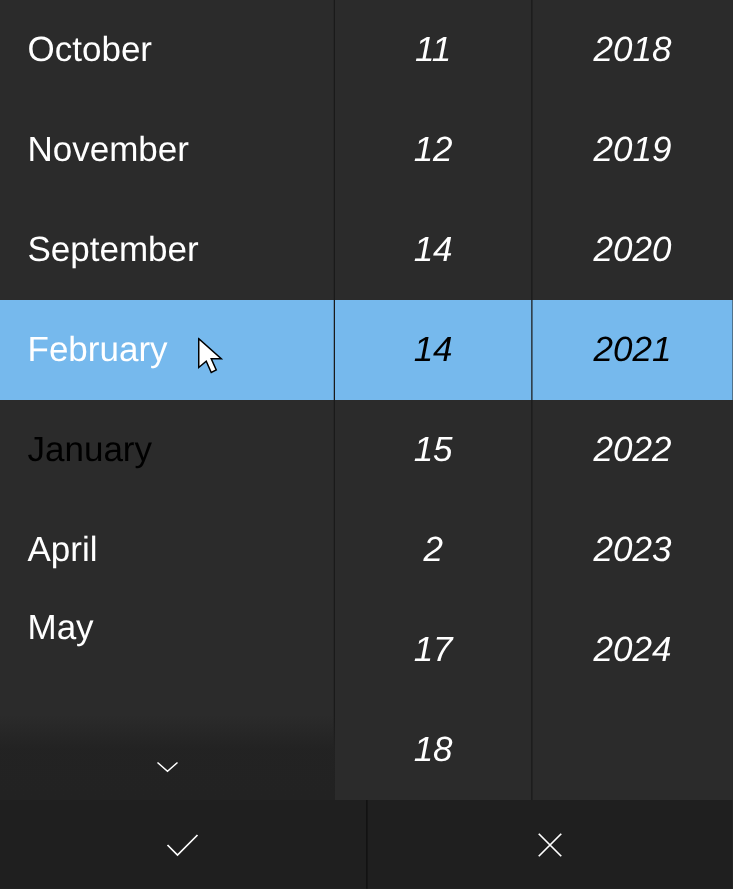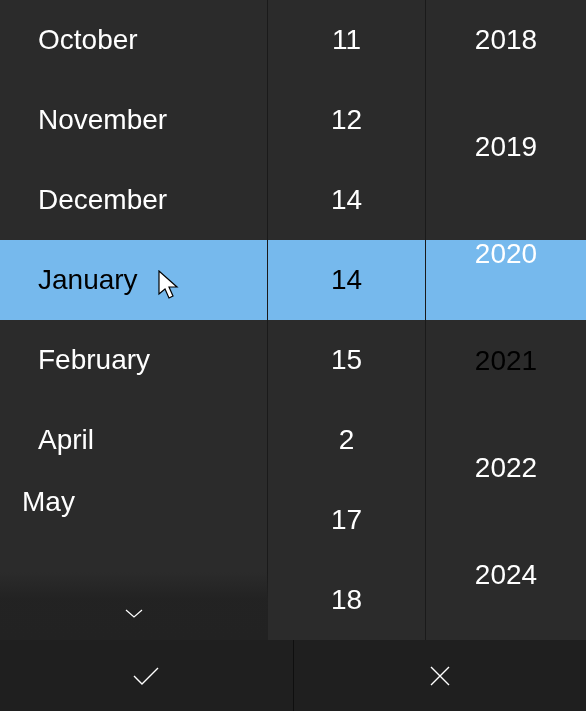--- a/index.html
+++ b/index.html
@@ -30,34 +30,34 @@
     .col-month {
       width: 268px;
       border-right: 1px solid #1a1a1a;
     }
     .col-day {
       width: 158px;
       border-right: 1px solid #1a1a1a;
     }
     .col-year {
       width: 160px;
-      gap: 27px;
     }
     .item {
       height: 80px;
       display: flex;
       align-items: center;
       font-size: 28px;
-      padding-left: 38px;
+      padding-left: 22px;
       color: #ffffff;
       cursor: pointer;
     }
     .col-day .item, .col-year .item {
       justify-content: center;
       padding-left: 0;
+      font-style: italic;
     }
     .selected-band {
       position: absolute;
       top: 240px;
       left: 0;
       width: 586px;
       height: 80px;
       background: #76b9ed;
       z-index: 0;
     }
@@ -137,23 +137,23 @@
 </head>
 <body>
 
 <div class="selected-band"></div>
 
 <div class="picker-container">
 
   <div class="column col-month">
     <div class="item regular">October</div>
     <div class="item regular">November</div>
-    <div class="item regular">December</div>
+    <div class="item regular">September</div>
+    <div class="item regular">February</div>
     <div class="item selected">January</div>
-    <div class="item regular">February</div>
     <div class="item regular">April</div>
     <div class="partial-item">May</div>
 
     <div class="month-fade">
       <div class="chevron-down">
         <svg width="18" height="10" viewBox="0 0 18 10">
           <path d="M1 1 L9 8 L17 1" stroke="#ffffff" stroke-width="1.2" fill="none"></path>
         </svg>
       </div>
     </div>
@@ -169,20 +169,21 @@
     <div class="item regular">17</div>
     <div class="item regular">18</div>
   </div>
 
   <div class="column col-year">
     <div class="item regular">2018</div>
     <div class="item regular">2019</div>
     <div class="item regular">2020</div>
     <div class="item selected">2021</div>
     <div class="item regular">2022</div>
+    <div class="item regular">2023</div>
     <div class="item regular">2024</div>
   </div>
 
 </div>
 
 <div class="button-bar">
   <div class="btn" title="accept">
     <svg width="28" height="22" viewBox="0 0 28 22">
       <path d="M2 11 L10 19 L26 3" stroke="#ffffff" stroke-width="1.4" fill="none"></path>
     </svg>

